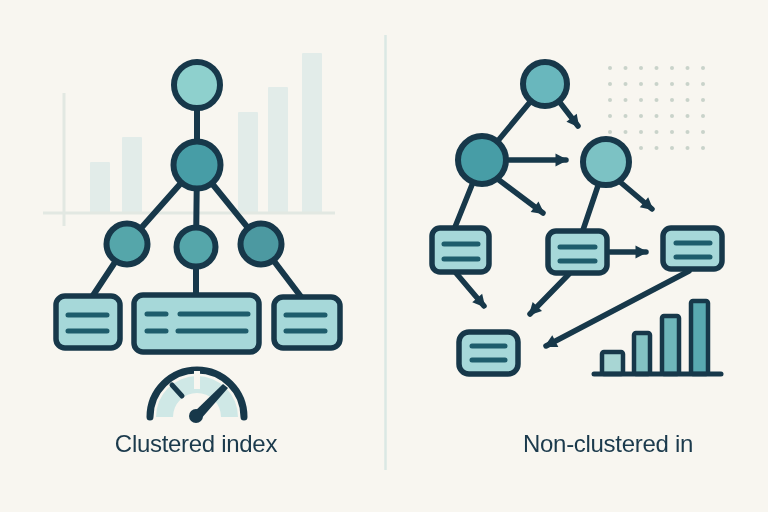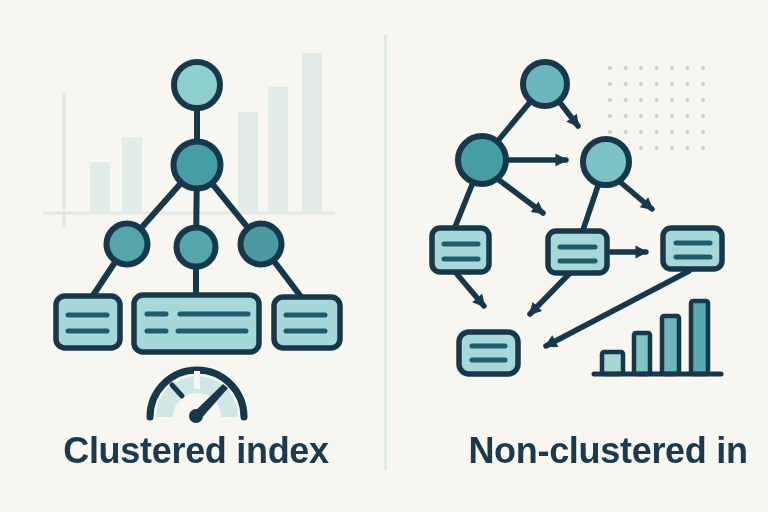--- a/index.html
+++ b/index.html
@@ -7,21 +7,21 @@
     position:relative;
     width:768px;height:512px;
     background:var(--background,#f8f6f0);
     overflow:hidden;
     font-family:"Liberation Sans", sans-serif;
   }
   .stage svg{position:absolute;left:0;top:0;}
   .caption{
     position:absolute;top:430px;width:384px;
     text-align:center;
-    font-size:36px;font-weight:700;
+    font-size:24px;font-weight:400;
     letter-spacing:-0.3px;
     color:var(--caption,#1b3a4c);
     user-select:none;
   }
   .caption.left{left:4px;}
   .caption.right{left:384px;padding-left:32px;}
   
   .edge{stroke:var(--ink);stroke-width:5.5;fill:none;stroke-linecap:round;}
   .edge-l{stroke-width:6;}
   .node{stroke:var(--ink);stroke-width:6;}

